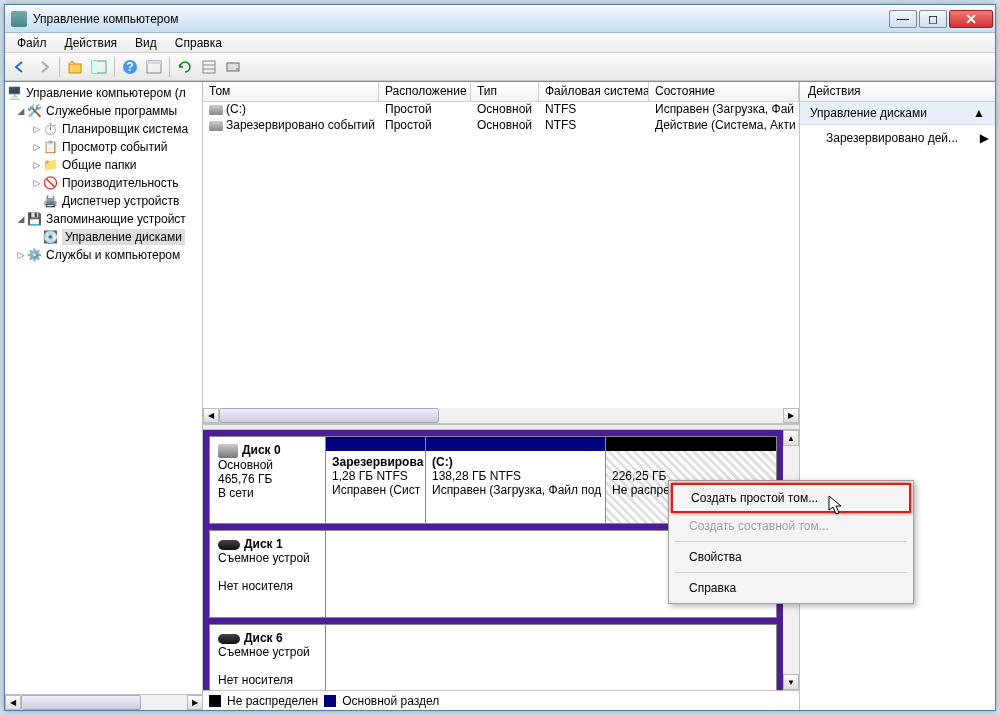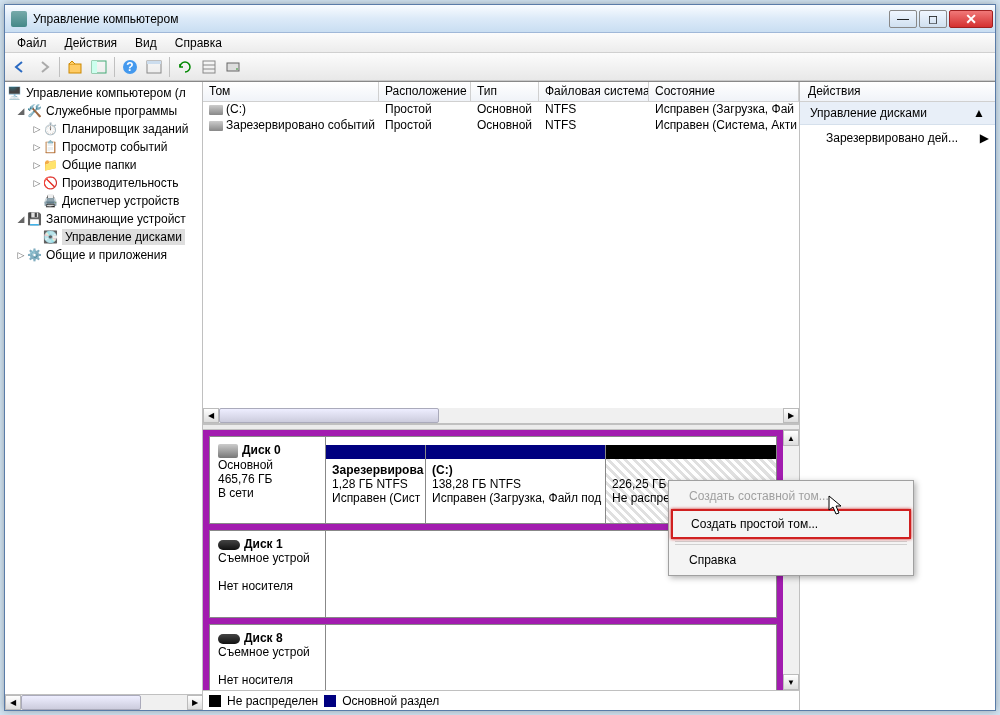--- a/index.html
+++ b/index.html
@@ -30,31 +30,31 @@
 .vol-list { flex: 1; overflow: hidden; }
 .vol-row { display: flex; height: 16px; }
 .vol-row div { padding: 0 6px; overflow: hidden; white-space: nowrap; }
 .vol-row .dicon { width: 14px; height: 10px; background: linear-gradient(#ccc,#888); border-radius: 1px; display: inline-block; margin-right: 3px; vertical-align: middle; }
 .splitter { height: 6px; background: #ececec; border-top: 1px solid #c0c0c0; border-bottom: 1px solid #c0c0c0; }
 .hscroll { height: 16px; background: #f0f0f0; display: flex; border-bottom: 1px solid #c0c0c0; }
 .hscroll .arr { width: 16px; background: linear-gradient(#fff,#ddd); border: 1px solid #bbb; display: flex; align-items: center; justify-content: center; font-size: 8px; }
 .hscroll .track { flex: 1; position: relative; }
 .hscroll .thumb { position: absolute; left: 0; width: 220px; height: 100%; background: linear-gradient(#eef,#ccd); border: 1px solid #aab; border-radius: 2px; }
 .disks { flex: 0 0 260px; overflow: hidden; position: relative; background: #f0f0f0; }
-.disks-inner { position: absolute; inset: 0 16px 0 0; overflow: hidden; background: #a21caf; }
+.disks-inner { position: absolute; inset: 0 16px 0 0; overflow: hidden; background: #4c1d95; }
 .vscroll { position: absolute; right: 0; top: 0; width: 16px; height: 100%; background: #f0f0f0; display: flex; flex-direction: column; }
 .vscroll .arr { height: 16px; background: linear-gradient(#fff,#ddd); border: 1px solid #bbb; display: flex; align-items: center; justify-content: center; font-size: 8px; }
 .vscroll .track { flex: 1; position: relative; }
 .vscroll .thumb { position: absolute; top: 40px; height: 30px; width: 100%; background: linear-gradient(90deg,#eef,#ccd); border: 1px solid #aab; border-radius: 2px; }
 .disk-block { border: 1px solid #888; margin: 6px; display: flex; background: #fff; }
 .disk-info { width: 116px; padding: 6px 8px; border-right: 1px solid #888; }
 .disk-info .dname { font-weight: bold; }
 .disk-info .dicon { width: 20px; height: 14px; background: linear-gradient(#ccc,#777); display: inline-block; margin-right: 4px; vertical-align: middle; border-radius: 2px; }
 .disk-info .dicon.rem { background: linear-gradient(#444,#111); border-radius: 7px; width: 22px; height: 10px; }
-.partitions { flex: 1; display: flex; margin-top: 8px; }
+.partitions { flex: 1; display: flex; }
 .part { border-right: 1px solid #888; display: flex; flex-direction: column; overflow: hidden; }
 .part .pbar { height: 14px; background: #000080; }
 .part .pbar.black { background: #000; }
 .part .pbody { padding: 4px 6px; flex: 1; white-space: nowrap; overflow: hidden; }
 .part .pname { font-weight: bold; }
 .part.unalloc .pbody { background: repeating-linear-gradient(45deg,#fff,#fff 3px,#e0e0e0 3px,#e0e0e0 6px); }
 .legend { height: 20px; border-top: 1px solid #c0c0c0; display: flex; align-items: center; padding: 0 6px; gap: 6px; background: #fff; }
 .legend .sq { width: 12px; height: 12px; display: inline-block; }
 .actions { width: 195px; background: #fff; display: flex; flex-direction: column; }
 .actions-hdr { height: 20px; background: linear-gradient(#fff,#f0f3f8); border-bottom: 1px solid #d0d0d0; padding: 2px 8px; font-weight: normal; }
@@ -165,21 +165,21 @@
             <span class="lbl">Управление компьютером (л</span>
           </div>
         <div class="tnode" style="padding-left:10px">
             <span class="exp">◢</span>
             <span class="ic">🛠️</span>
             <span class="lbl">Служебные программы</span>
           </div>
         <div class="tnode" style="padding-left:26px">
             <span class="exp">▷</span>
             <span class="ic">⏱️</span>
-            <span class="lbl">Планировщик заданий</span>
+            <span class="lbl">Планировщик система</span>
           </div>
         <div class="tnode" style="padding-left:26px">
             <span class="exp">▷</span>
             <span class="ic">📋</span>
             <span class="lbl">Просмотр событий</span>
           </div>
         <div class="tnode" style="padding-left:26px">
             <span class="exp">▷</span>
             <span class="ic">📁</span>
             <span class="lbl">Общие папки</span>
@@ -198,21 +198,21 @@
             <span class="ic">💾</span>
             <span class="lbl">Запоминающие устройст</span>
           </div>
         <div class="tnode sel" style="padding-left:38px">
             <span class="ic">💽</span>
             <span class="lbl">Управление дисками</span>
           </div>
         <div class="tnode" style="padding-left:10px">
             <span class="exp">▷</span>
             <span class="ic">⚙️</span>
-            <span class="lbl">Общие и приложения</span>
+            <span class="lbl">Службы и компьютером</span>
           </div>
       </div>
       <div class="bottom-scroll">
         <div class="arr">◀</div>
         <div class="track">
             <div class="thumb"></div>
           </div>
         <div class="arr">▶</div>
       </div>
     </div>
@@ -231,21 +231,21 @@
           <div style="width:92px">Простой</div>
           <div style="width:68px">Основной</div>
           <div style="width:110px">NTFS</div>
           <div style="flex:1">Исправен (Загрузка, Фай</div>
         </div>
         <div class="vol-row">
           <div style="width:176px"><span class="dicon"></span><span>Зарезервировано событий</span></div>
           <div style="width:92px">Простой</div>
           <div style="width:68px">Основной</div>
           <div style="width:110px">NTFS</div>
-          <div style="flex:1">Исправен (Система, Акти</div>
+          <div style="flex:1">Действие (Система, Акти</div>
         </div>
       </div>
       <div class="hscroll">
         <div class="arr">◀</div>
         <div class="track">
             <div class="thumb"></div>
           </div>
         <div class="arr">▶</div>
       </div>
       <div class="splitter"></div>
@@ -296,21 +296,21 @@
             </div>
             <div class="partitions">
                 <div class="part" style="flex:1;border:none">
                   <div class="pbody"></div>
                 </div>
               </div>
           </div>
 
           <div class="disk-block" style="height:88px;margin-bottom:0">
             <div class="disk-info">
-              <div><span class="dicon rem"></span><span class="dname">Диск 8</span></div>
+              <div><span class="dicon rem"></span><span class="dname">Диск 6</span></div>
               <div>Съемное устрой</div>
               <div>&nbsp;</div>
               <div>Нет носителя</div>
             </div>
             <div class="partitions">
                 <div class="part" style="flex:1;border:none">
                   <div class="pbody"></div>
                 </div>
               </div>
           </div>
@@ -340,22 +340,23 @@
       </div>
       <div class="actions-item">
         <span>Зарезервировано дей...</span>
         <span>▶</span>
       </div>
     </div>
   </div>
 </div>
 
 <div class="ctxmenu">
+  <div class="mi hl"><span>Создать простой том...</span></div>
   <div class="mi disabled"><span>Создать составной том...</span></div>
-  <div class="mi hl"><span>Создать простой том...</span></div>
   <hr>
+  <div class="mi"><span>Свойства</span></div>
   <hr>
   <div class="mi"><span>Справка</span></div>
 </div>
 
 <svg class="cursor" width="18" height="22" viewBox="0 0 18 22">
     <path d="M1 1 L1 15 L5 12 L8 19 L11 18 L8 11 L13 11 Z" fill="#fff" stroke="#000" stroke-width="1"></path>
   </svg>
 
 </body></html>

